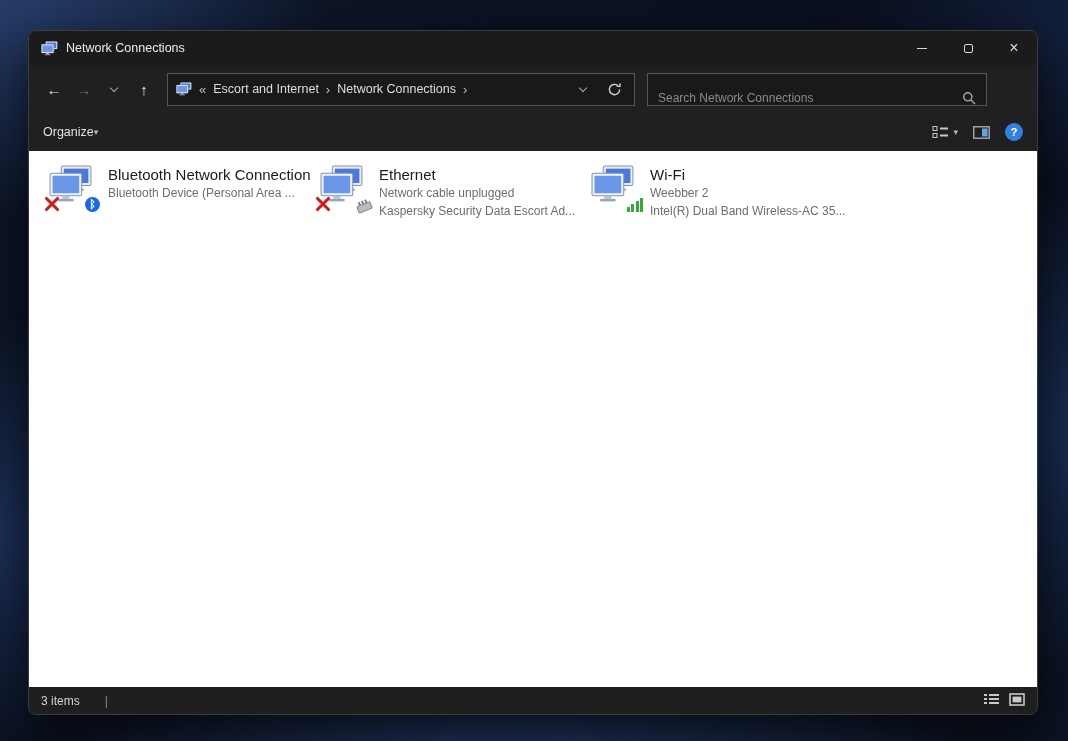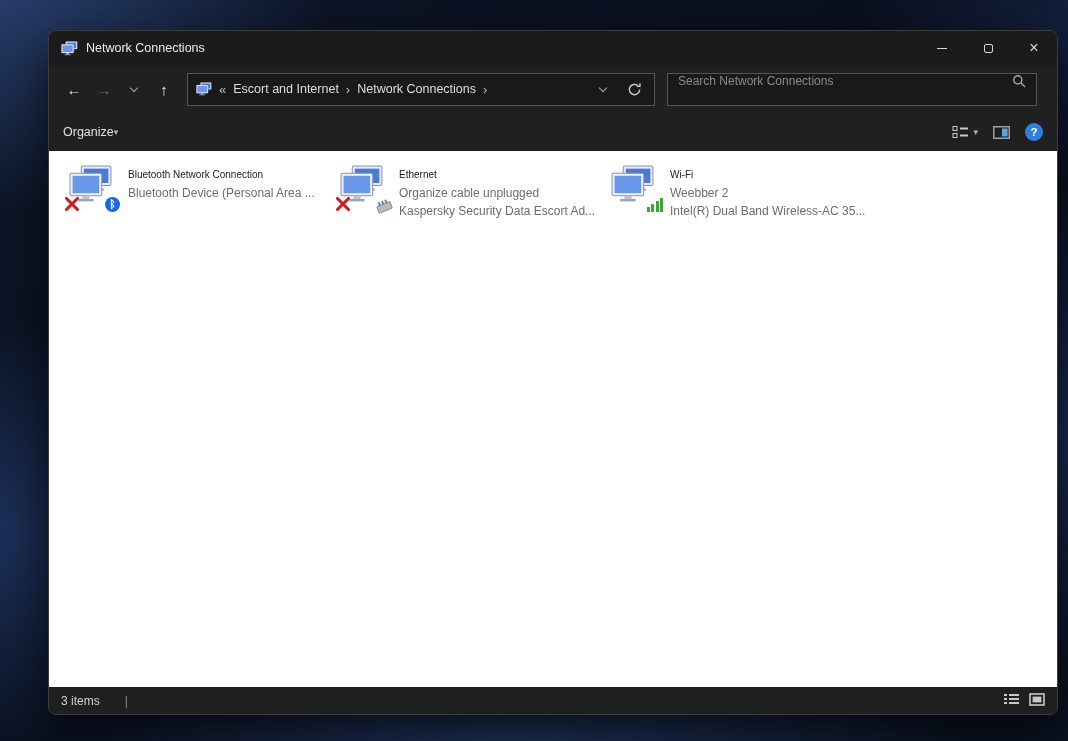--- a/index.html
+++ b/index.html
@@ -15,21 +15,21 @@
       radial-gradient(420px 300px at 104% 2%, rgba(40,70,130,.35), transparent 60%),
       linear-gradient(135deg, #0d1628, #0a0f1e 55%, #0b1322);
   }
 
   
   .window {
     position:absolute; left:28px; top:30px; width:1010px; height:685px;
     background:#202020; border:1px solid #3c3c3c; border-radius:8px;
     box-shadow: 0 18px 48px rgba(0,0,0,.65);
     display:flex; flex-direction:column; overflow:hidden;
-    color:#e6e6e6; font-size:12.5px;margin-left:20px;
+    color:#e6e6e6; font-size:12.5px;
   }
 
   
   .titlebar { height:34px; flex:0 0 34px; display:flex; align-items:center; padding-left:12px; gap:8px; background:#1b1b1b; }
   .titlebar .title { color:#ececec; font-size:12.5px; }
   .win-controls { margin-left:auto; display:flex; height:100%; }
   .win-btn { width:46px; height:100%; display:flex; align-items:center; justify-content:center; color:#d9d9d9; cursor:default; }
   .glyph-min { width:10px; height:1px; background:#d9d9d9; }
   .glyph-max { width:9px; height:9px; border:1px solid #d9d9d9; border-radius:2px; }
   .glyph-close { font-size:16px; line-height:1; }
@@ -41,22 +41,22 @@
   .chev { width:6px; height:6px; border-right:1.5px solid #a8a8a8; border-bottom:1.5px solid #a8a8a8; transform:rotate(45deg); display:inline-block; margin-top:-3px; }
   .addressbar {
     width:468px; height:33px; margin-left:8px; background:#191919; border:1px solid #565656;
     display:flex; align-items:center; padding:0 8px; gap:7px; color:#dedede; font-size:12.5px;
   }
   .crumb { white-space:nowrap; }
   .crumb-sep { color:#bdbdbd; font-size:13px; }
   .addr-spacer { flex:1; }
   .addr-btn { width:24px; height:100%; display:flex; align-items:center; justify-content:center; }
   .searchbox {
-    width:370px; height:33px; margin-left:12px; background:#191919; border:1px solid #565656;
-    display:flex; align-items:flex-start; padding:0 10px; 
+    width:340px; height:33px; margin-left:12px; background:#191919; border:1px solid #565656;
+    display:flex; align-items:flex-end; padding:0 10px; 
   }
   .searchbox input { flex:1; background:transparent; border:none; outline:none; color:#cfcfcf; font-size:12px; font-family:inherit; }
   .searchbox input::placeholder { color:#8a8a8a; }
 
   
   .commandbar { height:38px; flex:0 0 38px; display:flex; align-items:center; padding:0 14px; background:#202020; }
   .organize { display:flex; align-items:center; color:#e2e2e2; font-size:12.5px; }
   .caret { font-size:9px; color:#b5b5b5; }
   .cmd-right { margin-left:auto; display:flex; align-items:center; gap:15px; }
   .cmd-btn { display:flex; align-items:center; gap:4px; }
@@ -69,21 +69,21 @@
   .redx { position:absolute; left:-5px; bottom:1px; }
   .bt-badge {
     position:absolute; right:-1px; bottom:1px; width:15px; height:15px; border-radius:50%;
     background:#1668e3; color:#fff; font-size:11px; line-height:15px; text-align:center; font-weight:bold;
     font-family:"DejaVu Sans",sans-serif;
   }
   .eth-badge { position:absolute; right:-6px; bottom:-2px; }
   .wifi-badge { position:absolute; right:-2px; bottom:1px; display:flex; align-items:flex-end; gap:1.5px; }
   .wifi-badge i { display:block; width:3px; background:#39a935; border-radius:0.5px; }
   .conn-text { padding-top:2px; max-width:205px; }
-  .conn-name { color:#1b1b1b; font-size:10px; line-height:18px; white-space:nowrap; }
+  .conn-name { color:#1b1b1b; font-size:15px; line-height:18px; white-space:nowrap; }
   .conn-status, .conn-device { color:#6d6d6d; font-size:12px; line-height:18px; white-space:nowrap; }
 
   
   .statusbar { height:27px; flex:0 0 27px; background:#1f1f1f; display:flex; align-items:center; padding:0 12px; gap:25px; color:#d2d2d2; font-size:12px; }
   .status-divider { color:#8a8a8a; }
   .status-right { margin-left:auto; display:flex; align-items:center; gap:10px; }
 </style>
 </head>
 <body>
 
@@ -227,21 +227,21 @@
           <g transform="rotate(-22 12 10)">
             <rect x="5" y="8" width="14" height="7" rx="1" fill="#b7bcc4" stroke="#7e848c"></rect>
             <rect x="7.5" y="4.5" width="2" height="4" fill="#7e848c"></rect>
             <rect x="11" y="4.5" width="2" height="4" fill="#7e848c"></rect>
             <rect x="14.5" y="4.5" width="2" height="4" fill="#7e848c"></rect>
           </g>
         </svg>
       </div>
       <div class="conn-text">
         <div class="conn-name">Ethernet</div>
-        <div class="conn-status">Organize cable unplugged</div>
+        <div class="conn-status">Network cable unplugged</div>
         <div class="conn-device">Kaspersky Security Data Escort Ad...</div>
       </div>
     </div>
 
     <div class="tile">
       <div class="conn-icon">
         <svg width="44" height="38" viewBox="0 0 43 37">
             <use href="#monitors"></use>
           </svg>
         <span class="wifi-badge">

